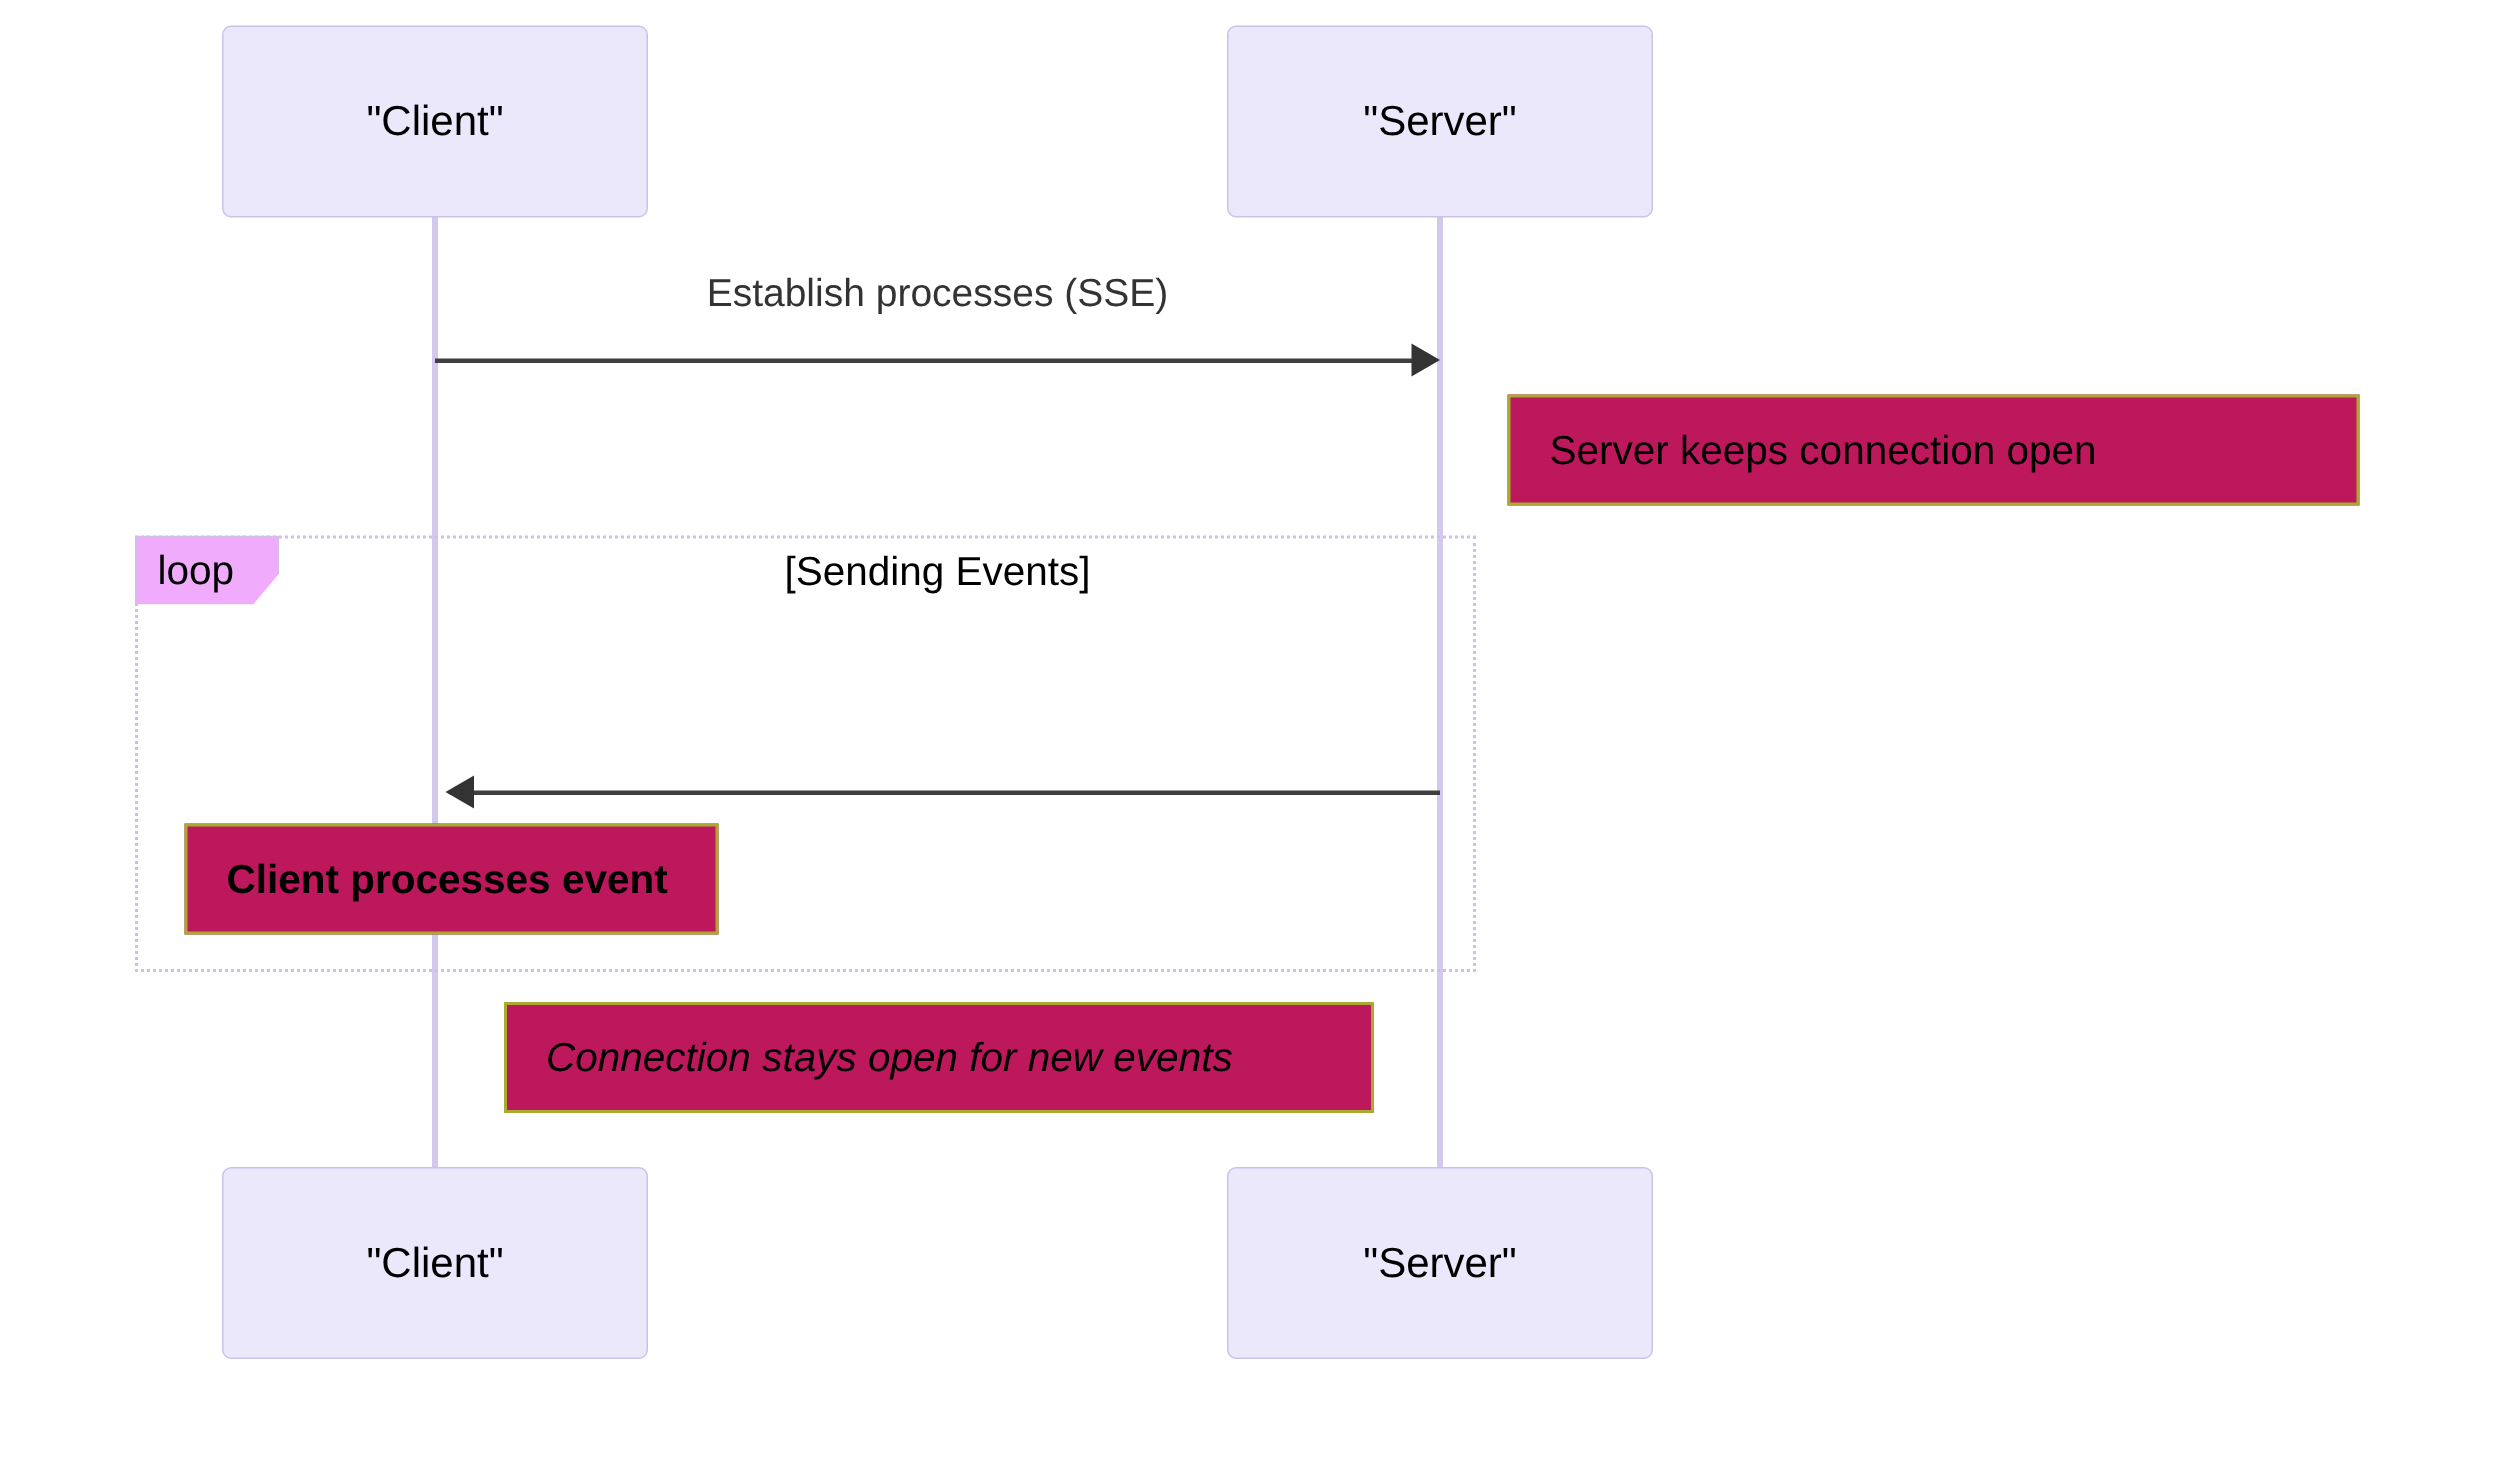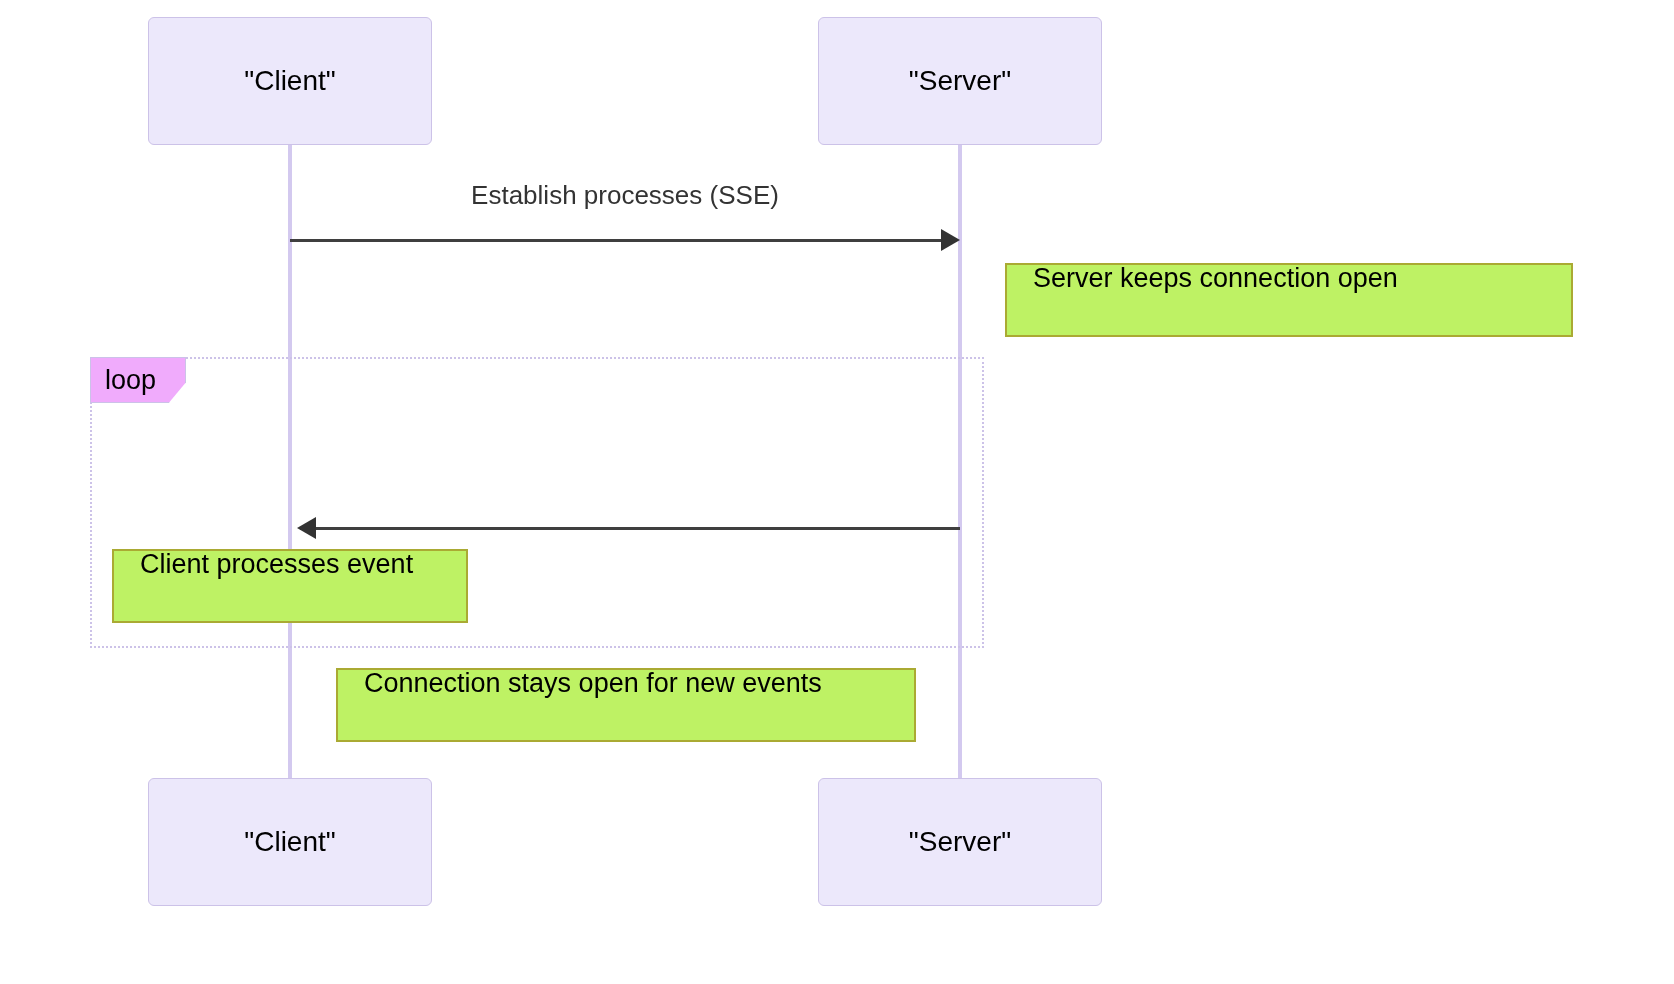--- a/index.html
+++ b/index.html
@@ -72,23 +72,24 @@
     color: #333333;
     white-space: nowrap;
     text-align: center;
     line-height: 1;
   }
 
   
   .note {
     position: absolute;
     box-sizing: border-box;
-    background: #bef264;
+    background: #be185d;
     border: 2px solid #aaaa33;
     display: flex;
+    align-items: center;
     padding-left: 26px;
   }
   .note-label {
     font-size: 27px;
     color: #000000;
     white-space: nowrap;
     line-height: 1;
   }
 
   
@@ -145,29 +146,30 @@
   <div class="note" style="left:1005px; top:263px; width:568px; height:74px;">
     <span class="note-label">Server keeps connection open</span>
   </div>
 
   <div class="loop-frame" style="left:90px; top:357px; width:894px; height:291px;"></div>
 
   <div class="loop-tag" style="left:90px; top:357px; width:96px; height:46px;">
     <span class="loop-tag-label">loop</span>
   </div>
 
+  <div class="loop-title" style="left:290px; top:368px; width:670px;">[Sending Events]</div>
 
   <div class="msg" style="left:300px; top:527px; width:660px;"></div>
   <div class="arrowhead left" style="left:297px; top:517px;"></div>
 
-  <div class="note" style="left:112px; top:549px; width:356px; height:74px;">
+  <div class="note" style="left:123px; top:549px; width:356px; height:74px;font-weight:bold;">
     <span class="note-label">Client processes event</span>
   </div>
 
-  <div class="note" style="left:336px; top:668px; width:580px; height:74px;">
+  <div class="note" style="left:336px; top:668px; width:580px; height:74px;font-style:italic;">
     <span class="note-label">Connection stays open for new events</span>
   </div>
 
   <div class="actor-box" style="left:148px; top:778px; width:284px; height:128px;">
     <span class="actor-label">"Client"</span>
   </div>
 
   <div class="actor-box" style="left:818px; top:778px; width:284px; height:128px;">
     <span class="actor-label">"Server"</span>
   </div>

